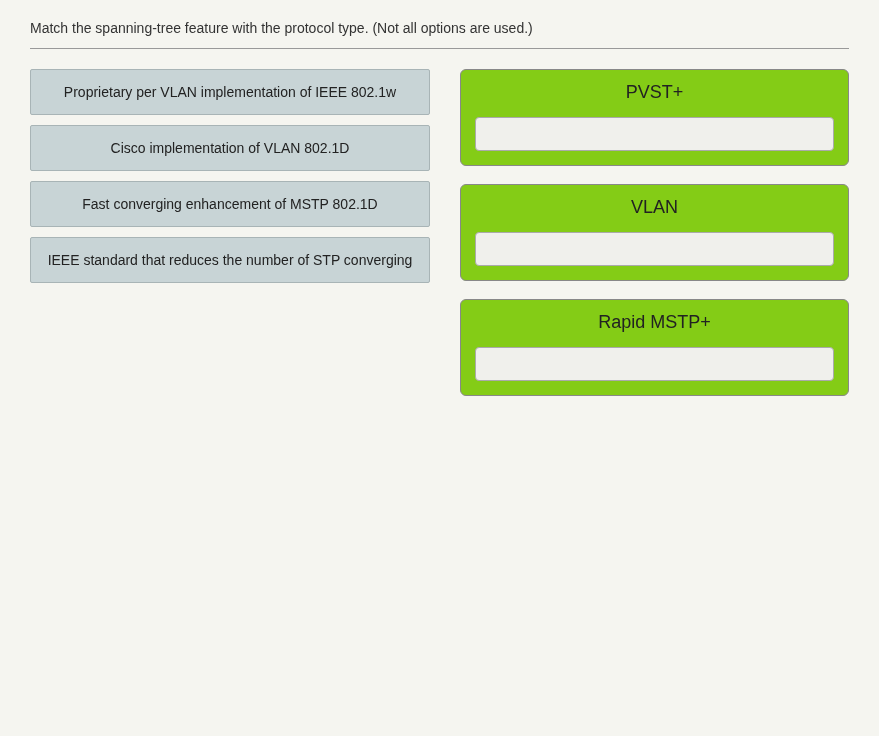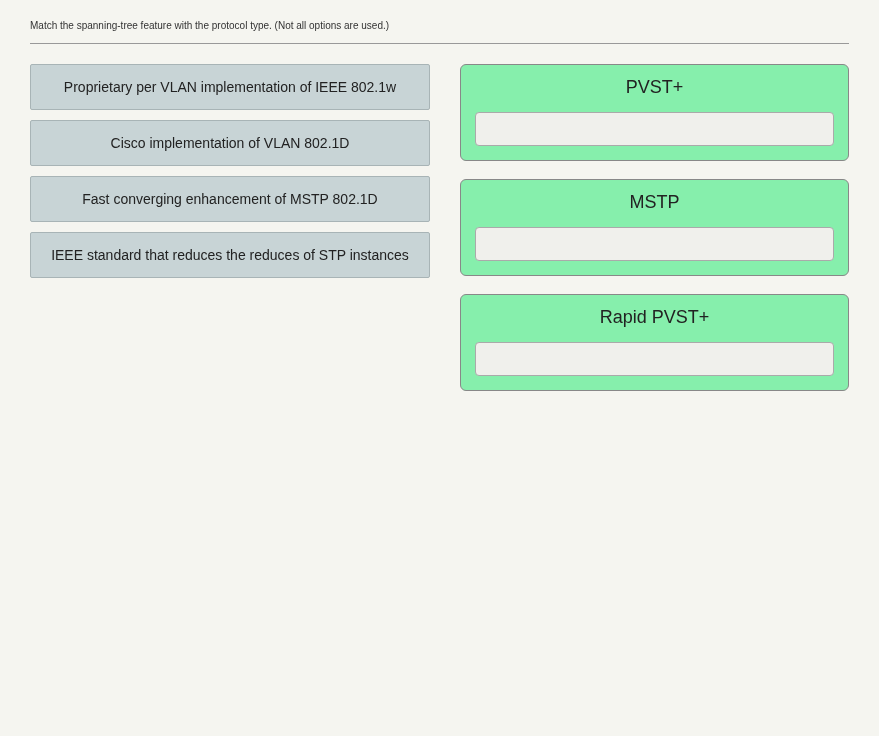--- a/index.html
+++ b/index.html
@@ -8,21 +8,21 @@
       padding: 0;
     }
     body {
       font-family: Arial, Helvetica, sans-serif;
       background: #f5f5f0;
       padding: 20px 30px;
       color: #333;
       width: 879px;
     }
     .question-text {
-      font-size: 10px;
+      font-size: 14px;
       color: #333;
       margin-bottom: 12px;
       font-weight: 500;
     }
     .divider {
       border: none;
       border-top: 1px solid #999;
       margin-bottom: 20px;
     }
     .content-area {
@@ -52,21 +52,21 @@
     .right-column {
       flex: 1;
       display: flex;
       flex-direction: column;
       gap: 18px;
     }
     .drop-target {
       border: 1.5px solid #888;
       border-radius: 6px;
       padding: 12px 14px 14px 14px;
-      background: #86efac;
+      background: #84cc16;
     }
     .drop-target-label {
       text-align: center;
       font-size: 18px;
       color: #222;
       margin-bottom: 14px;
       font-weight: 400;
     }
     .drop-zone {
       border: 1px solid #aaa;
@@ -87,32 +87,32 @@
     <div class="draggable-item">
       <span>Proprietary per VLAN implementation of IEEE 802.1w</span>
     </div>
     <div class="draggable-item">
       <span>Cisco implementation of VLAN 802.1D</span>
     </div>
     <div class="draggable-item">
       <span>Fast converging enhancement of MSTP 802.1D</span>
     </div>
     <div class="draggable-item">
-      <span>IEEE standard that reduces the reduces of STP instances</span>
+      <span>IEEE standard that reduces the number of STP converging</span>
     </div>
   </div>
 
   <div class="right-column">
     <div class="drop-target">
       <div class="drop-target-label">PVST+</div>
       <div class="drop-zone"></div>
     </div>
     <div class="drop-target">
-      <div class="drop-target-label">MSTP</div>
+      <div class="drop-target-label">VLAN</div>
       <div class="drop-zone"></div>
     </div>
     <div class="drop-target">
-      <div class="drop-target-label">Rapid PVST+</div>
+      <div class="drop-target-label">Rapid MSTP+</div>
       <div class="drop-zone"></div>
     </div>
   </div>
 
 </div>
 
 </body></html>

